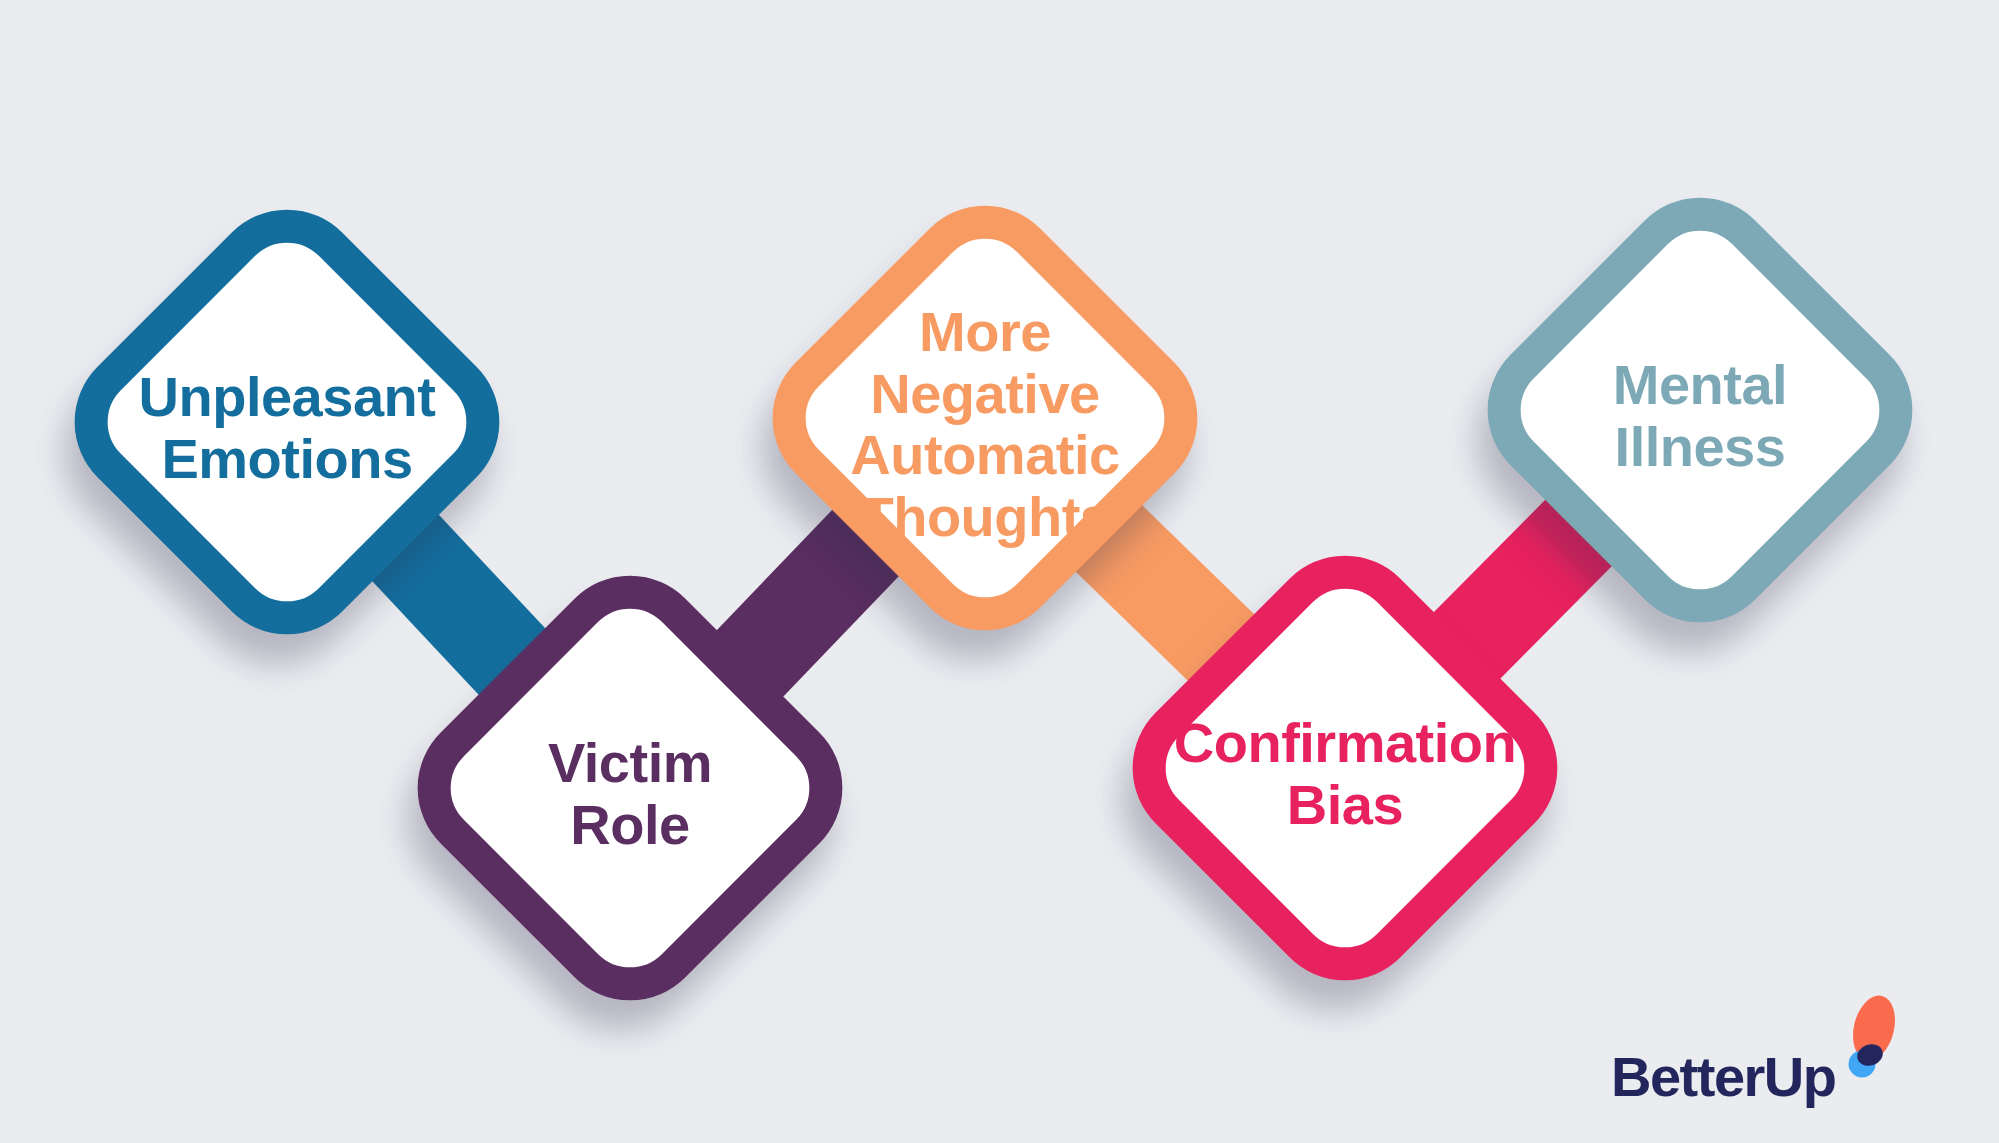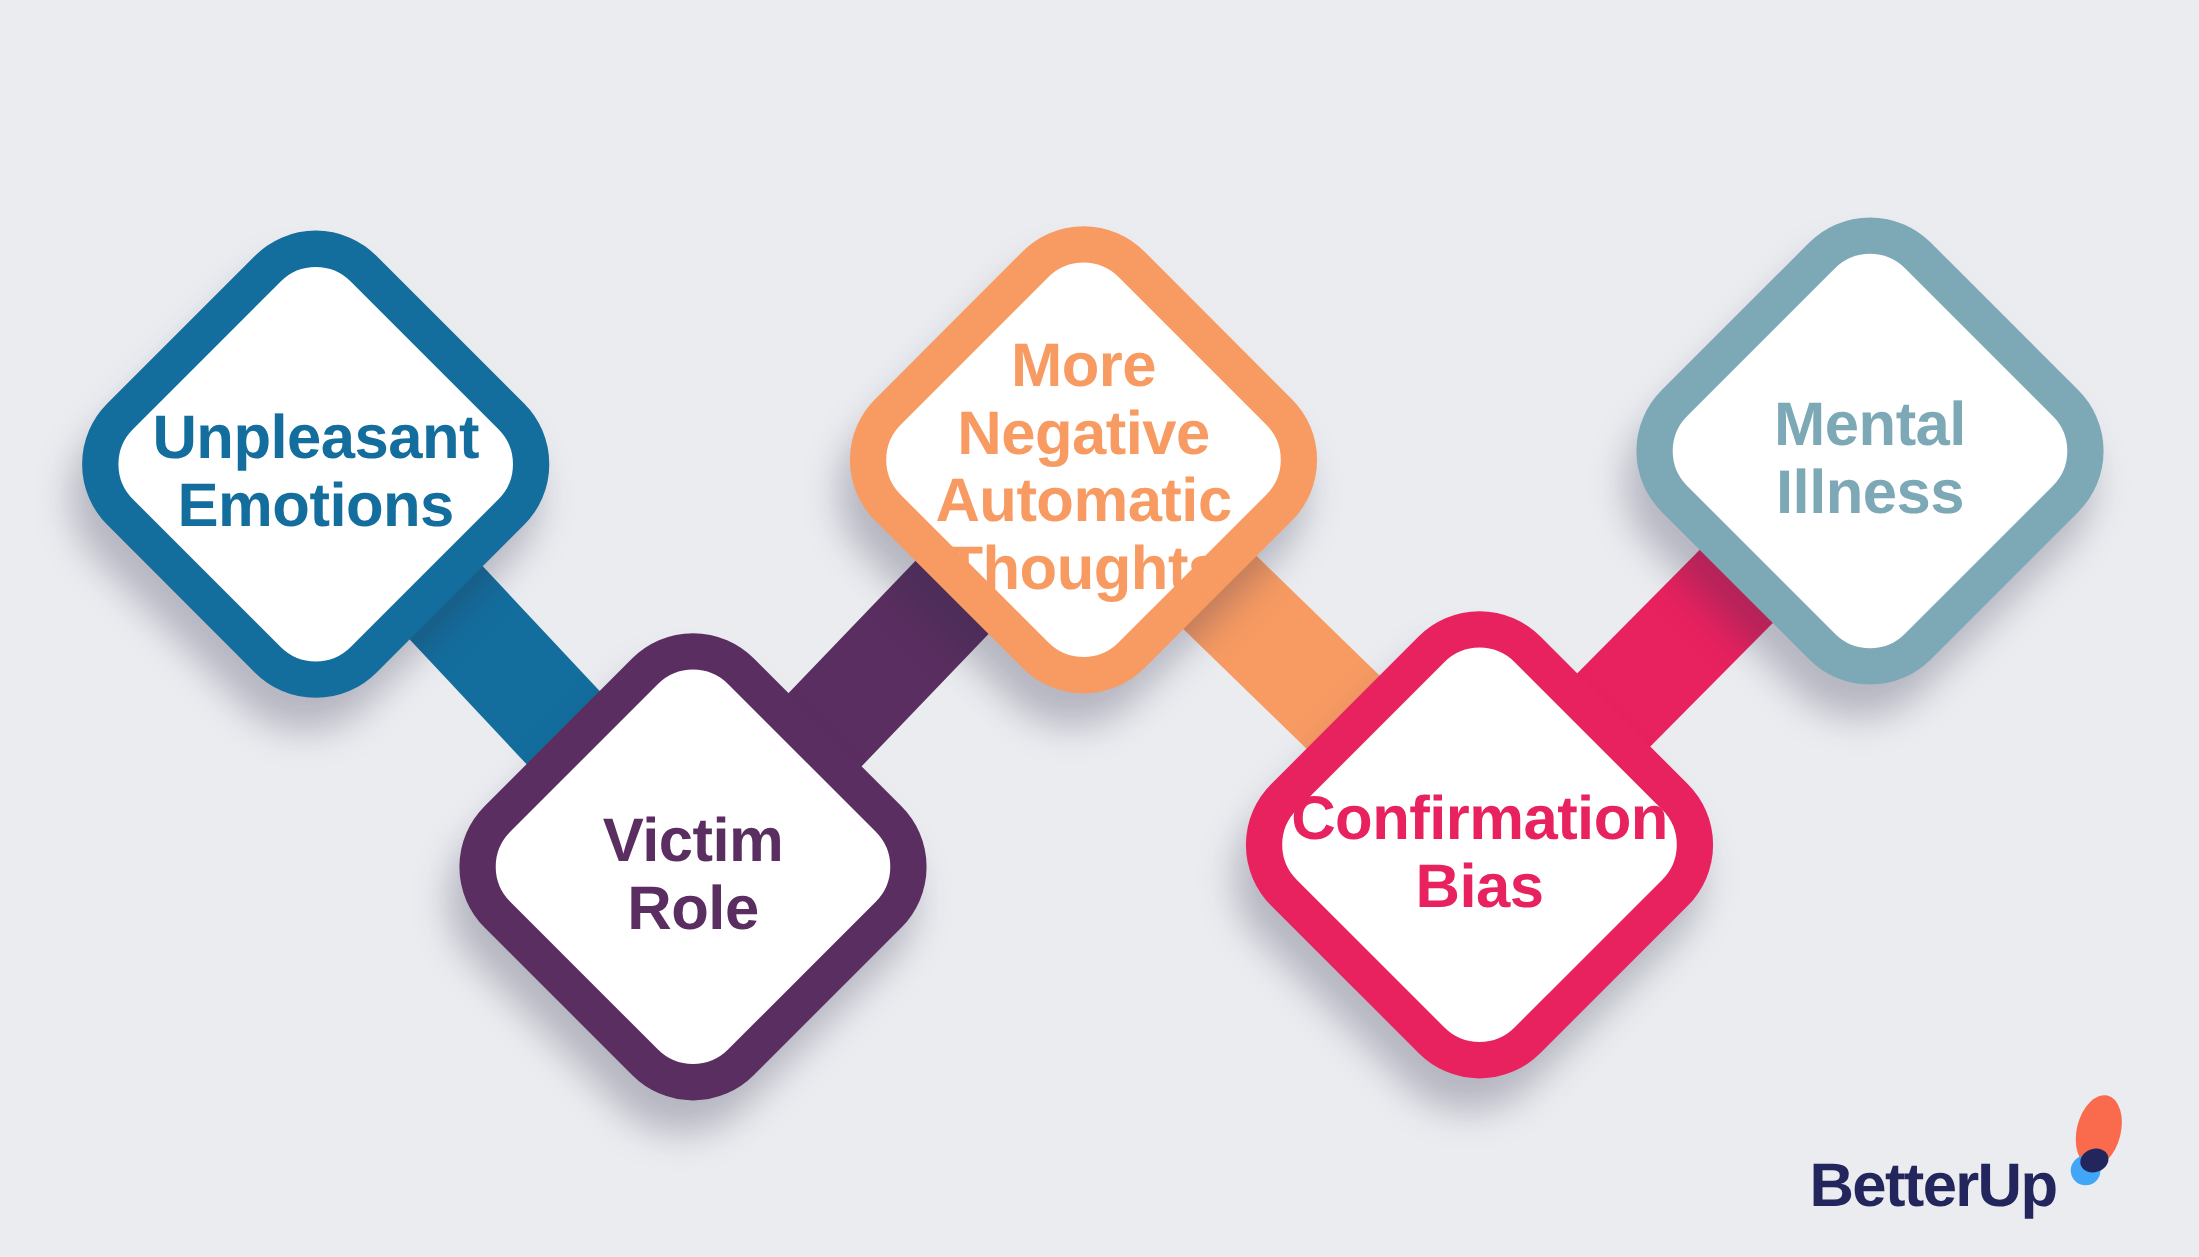--- a/index.html
+++ b/index.html
@@ -48,21 +48,21 @@
     font-weight:bold;
     font-size:56px;
     line-height:1.1;
     letter-spacing:-0.5px;
     color:var(--c);
     z-index:3;
   }
   
   .logo{
     position:absolute;
-    left:1645px;top:995px;
+    left:1611px;top:995px;
     display:flex;
     align-items:flex-end;
     z-index:4;
   }
   .wordmark{
     font-size:56px;
     font-weight:bold;
     letter-spacing:-1.5px;
     line-height:1.0;
     padding-bottom:4px;

